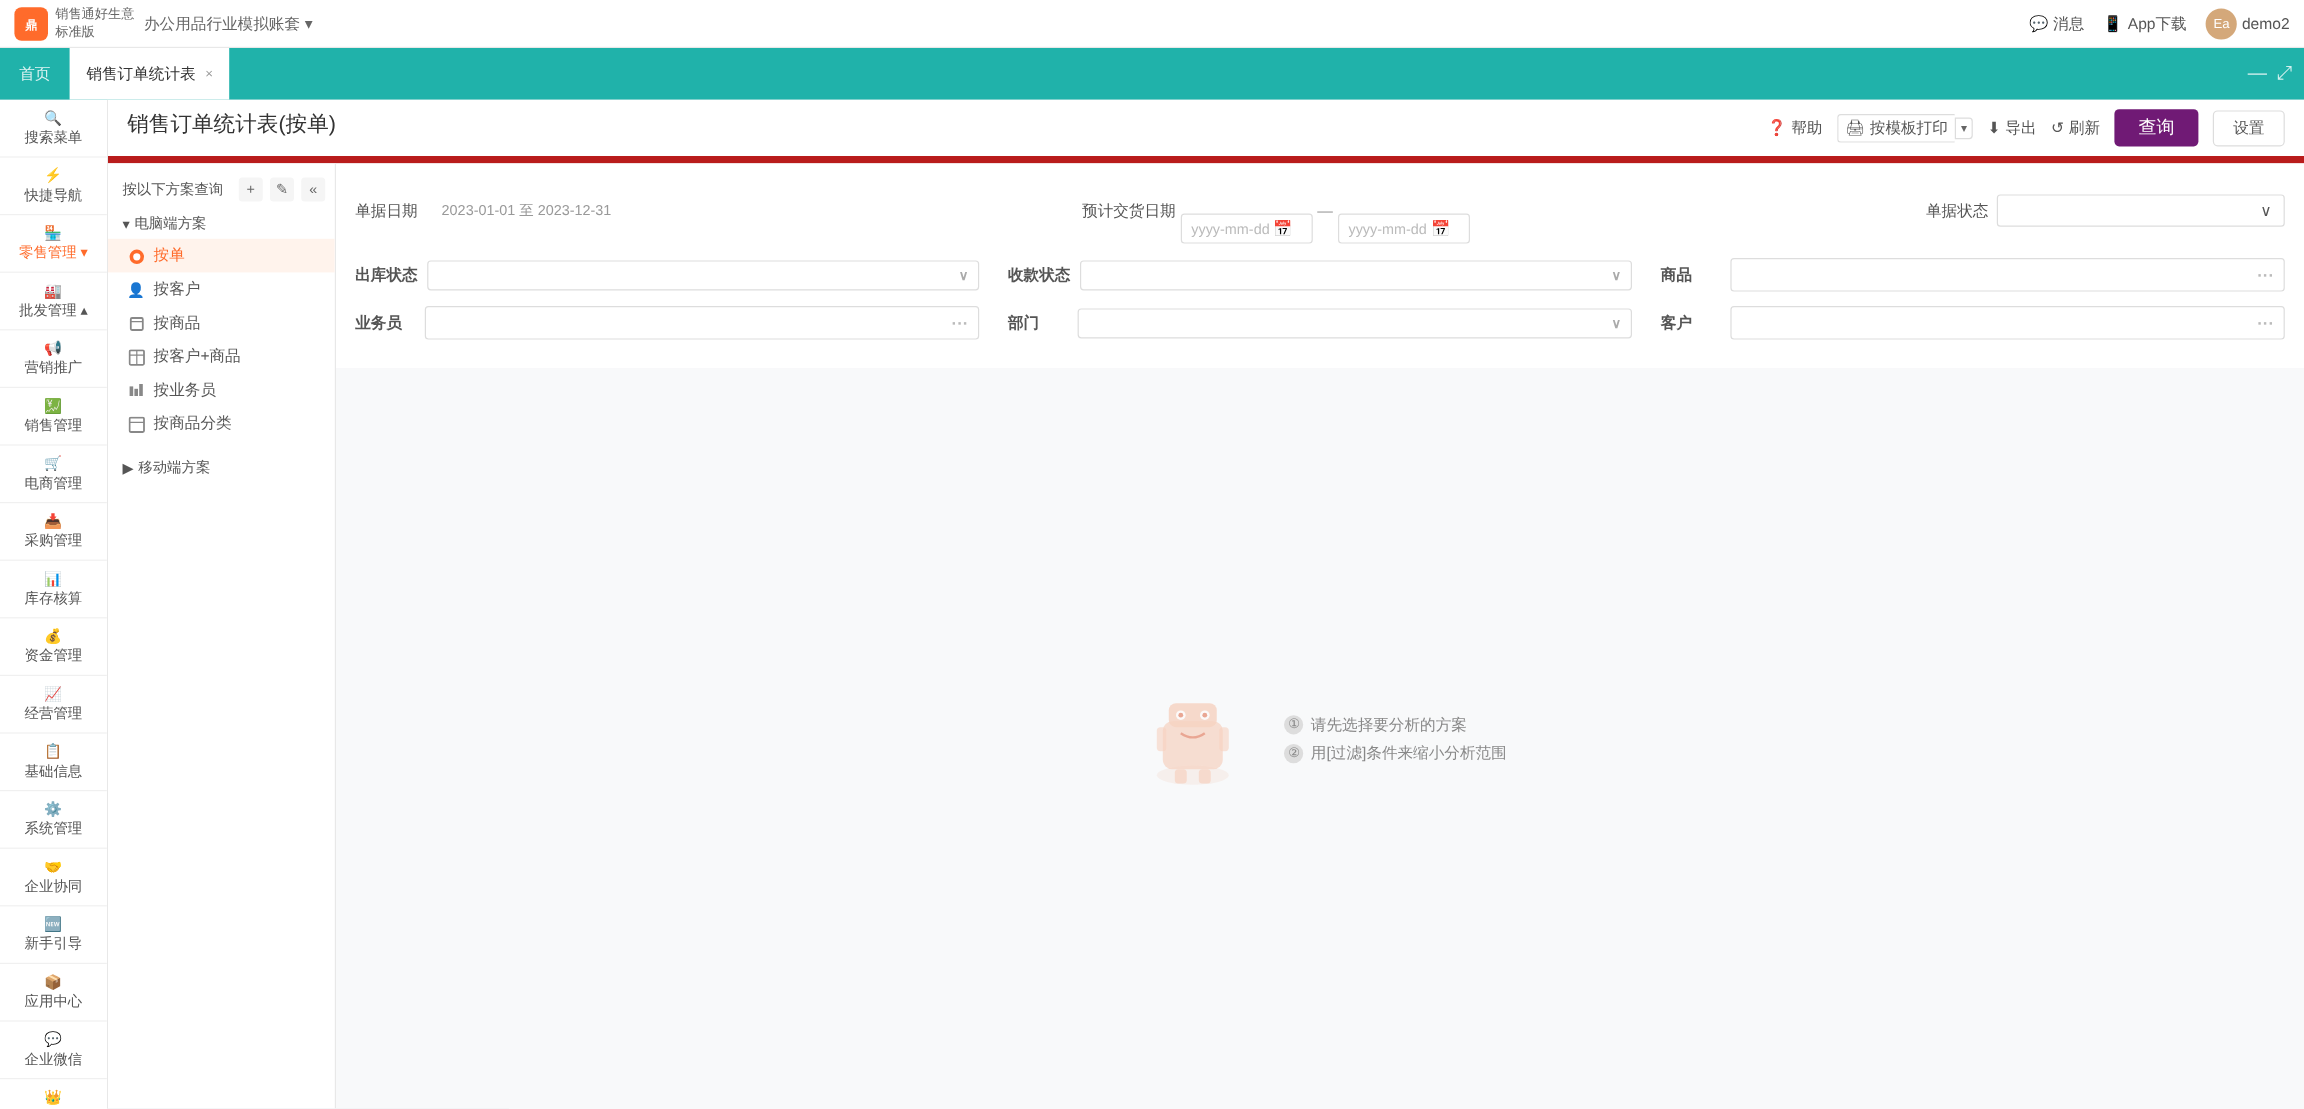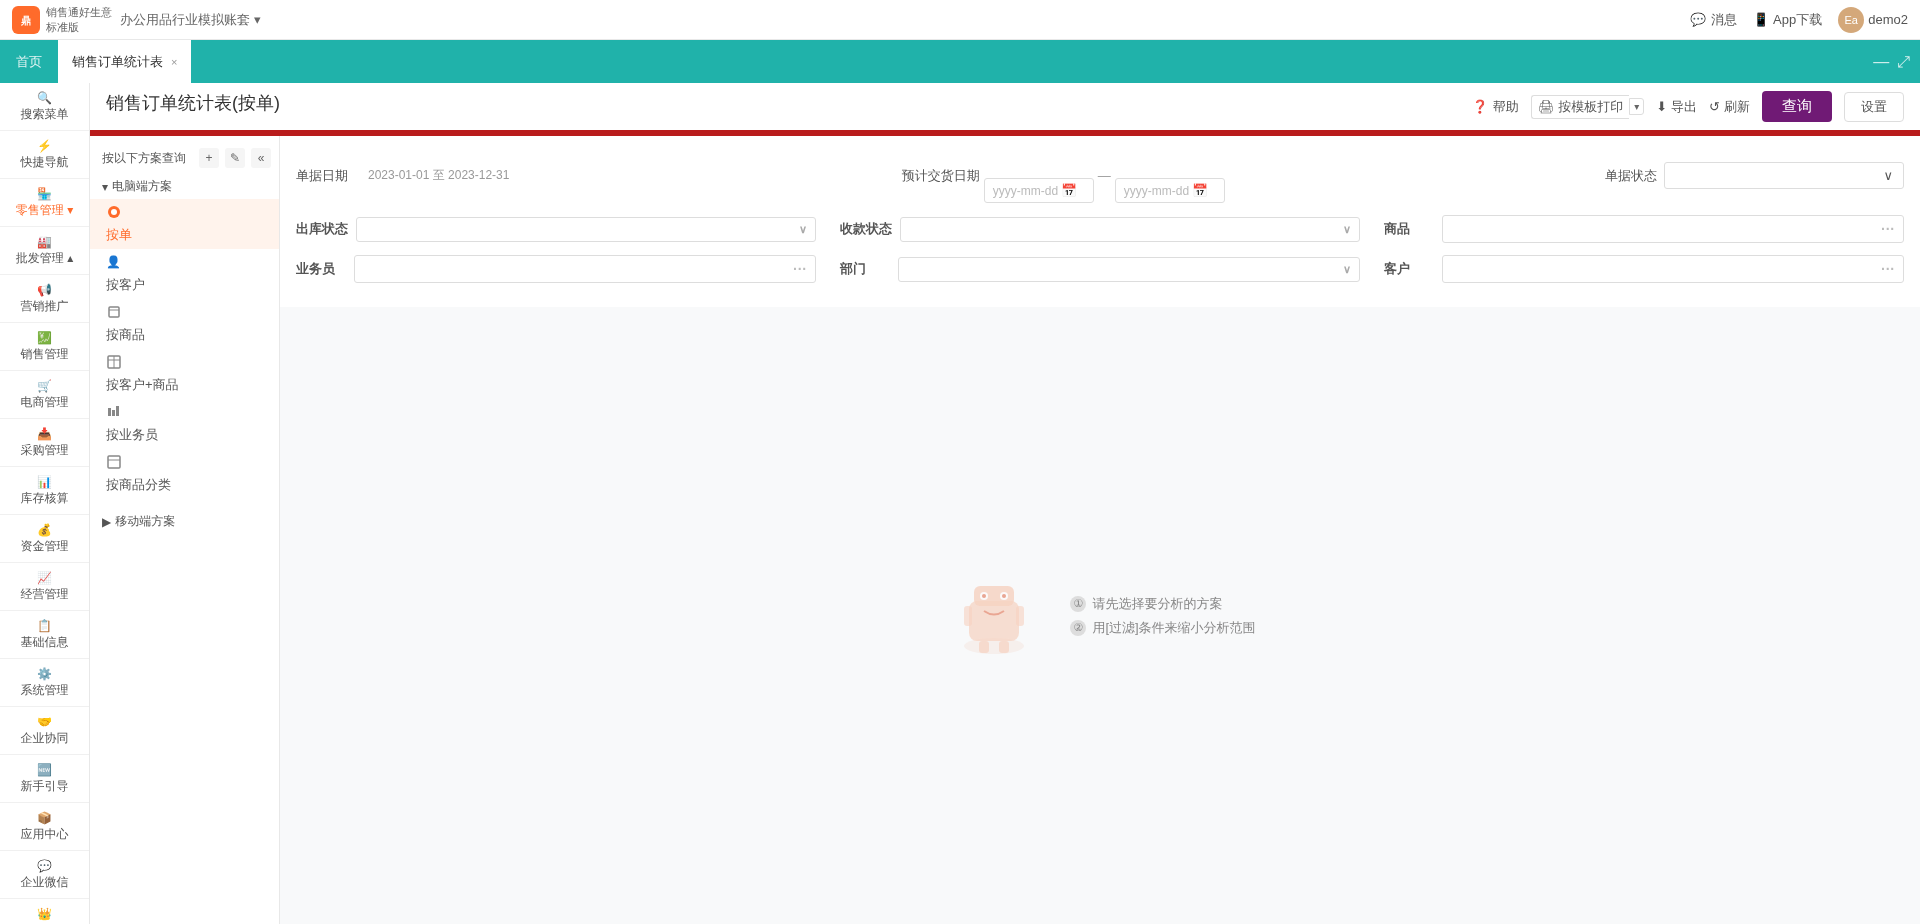--- a/index.html
+++ b/index.html
@@ -231,27 +231,26 @@
     .plan-section-title {
       display: flex;
       align-items: center;
       padding: 6px 8px 4px 12px;
       font-size: 12px;
       color: #555;
       gap: 4px;
     }
     .plan-tree-item {
       display: flex;
-      align-items: flex-start;
+      align-items: flex-end;
       padding: 5px 8px 5px 16px;
       cursor: pointer;
       font-size: 13px;
       color: #555;
       gap: 6px;
-      flex-direction: column;
     }
     .plan-tree-item.active { background: #fff3ec; color: #ff6b2b; }
     .plan-item-icon {
       width: 16px;
       height: 16px;
       display: flex;
       align-items: center;
       justify-content: center;
       font-size: 12px;
     }

